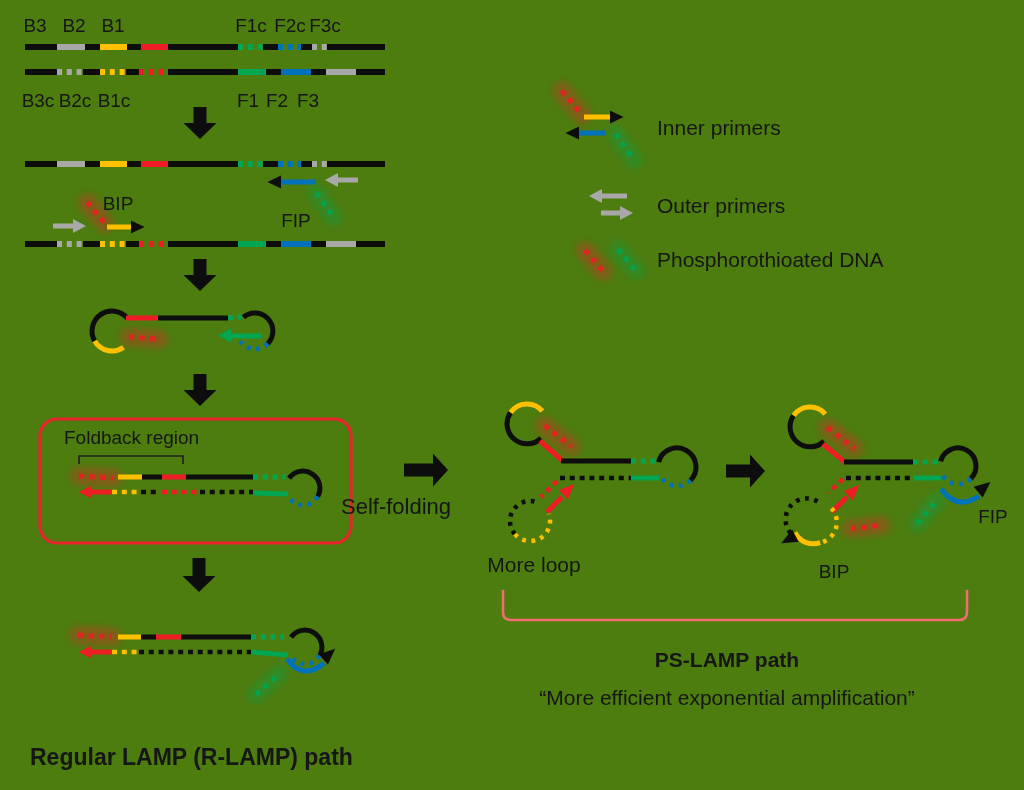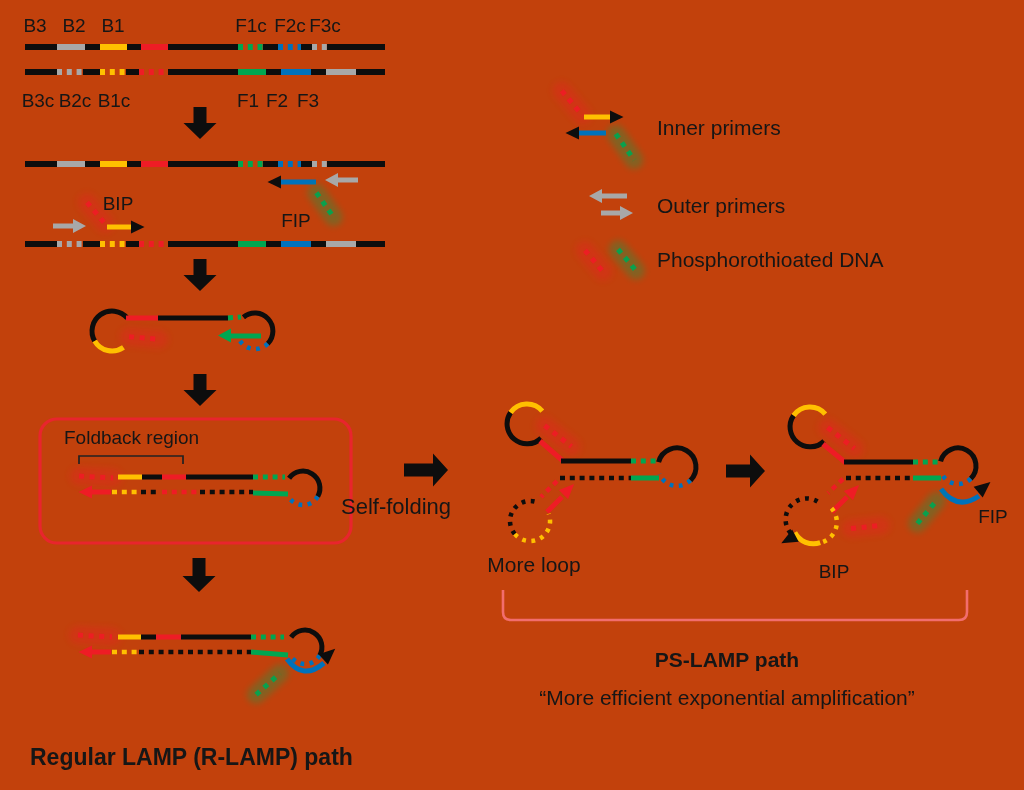--- a/index.html
+++ b/index.html
@@ -1,21 +1,21 @@
 <!DOCTYPE html>
 <html style="--c-ink: #161616; --c-black: #0d0d0d; --c-red: #ee1c25; --c-orange: #ffc000; --c-green: #00a651; --c-blue: #0072bc; --c-gray: #a8a8a8; --c-box_red: #e8252d; --c-bracket_red: #f26d6d;"><head>
 <meta charset="utf-8">
 <style>
   :root{
     --c-ink:#161616; --c-black:#0d0d0d; --c-red:#ee1c25; --c-orange:#ffc000;
     --c-green:#00a651; --c-blue:#0072bc; --c-gray:#a8a8a8;
     --c-box_red:#e8252d; --c-bracket_red:#f26d6d;
   }
   html,body{margin:0;padding:0;background:#ffffff;}
-  #figure{position:relative;width:1024px;height:790px;background:#c2410c;overflow:hidden;}
+  #figure{position:relative;width:1024px;height:790px;background:#4d7c0f;overflow:hidden;}
   svg{position:absolute;left:0;top:0;}
   svg text{font-family:"Liberation Sans",sans-serif;fill:var(--c-ink);}
   .t19{font-size:19px;} .t21{font-size:21px;} .t22{font-size:22px;}
   .bold{font-weight:bold;} .t24{font-size:23px;font-weight:bold;}
   .mid{text-anchor:middle;}
   line,path.arc{fill:none;}
   .sBlack{stroke:var(--c-black);} .sRed{stroke:var(--c-red);} .sOrange{stroke:var(--c-orange);}
   .sGreen{stroke:var(--c-green);} .sBlue{stroke:var(--c-blue);} .sGray{stroke:var(--c-gray);}
   .fBlack{fill:var(--c-black);stroke:none;} .fGray{fill:var(--c-gray);stroke:none;}
   .fRed{fill:var(--c-red);stroke:none;} .fGreen{fill:var(--c-green);stroke:none;}

